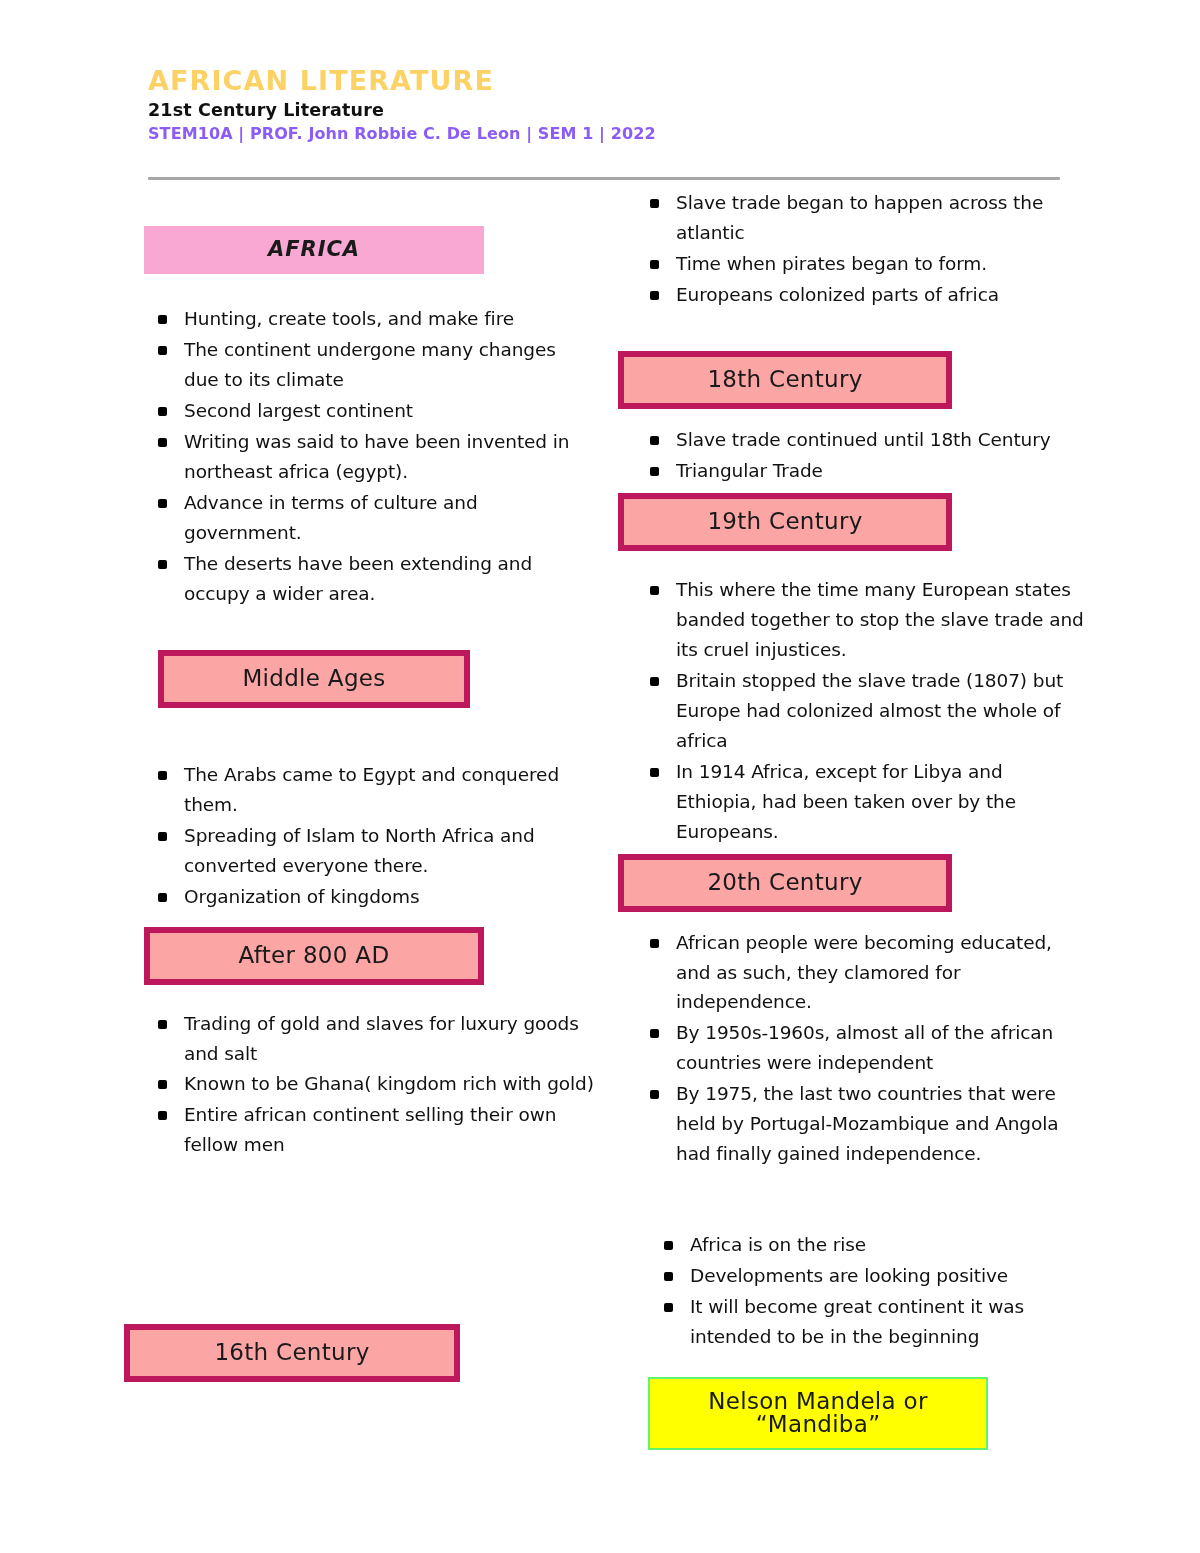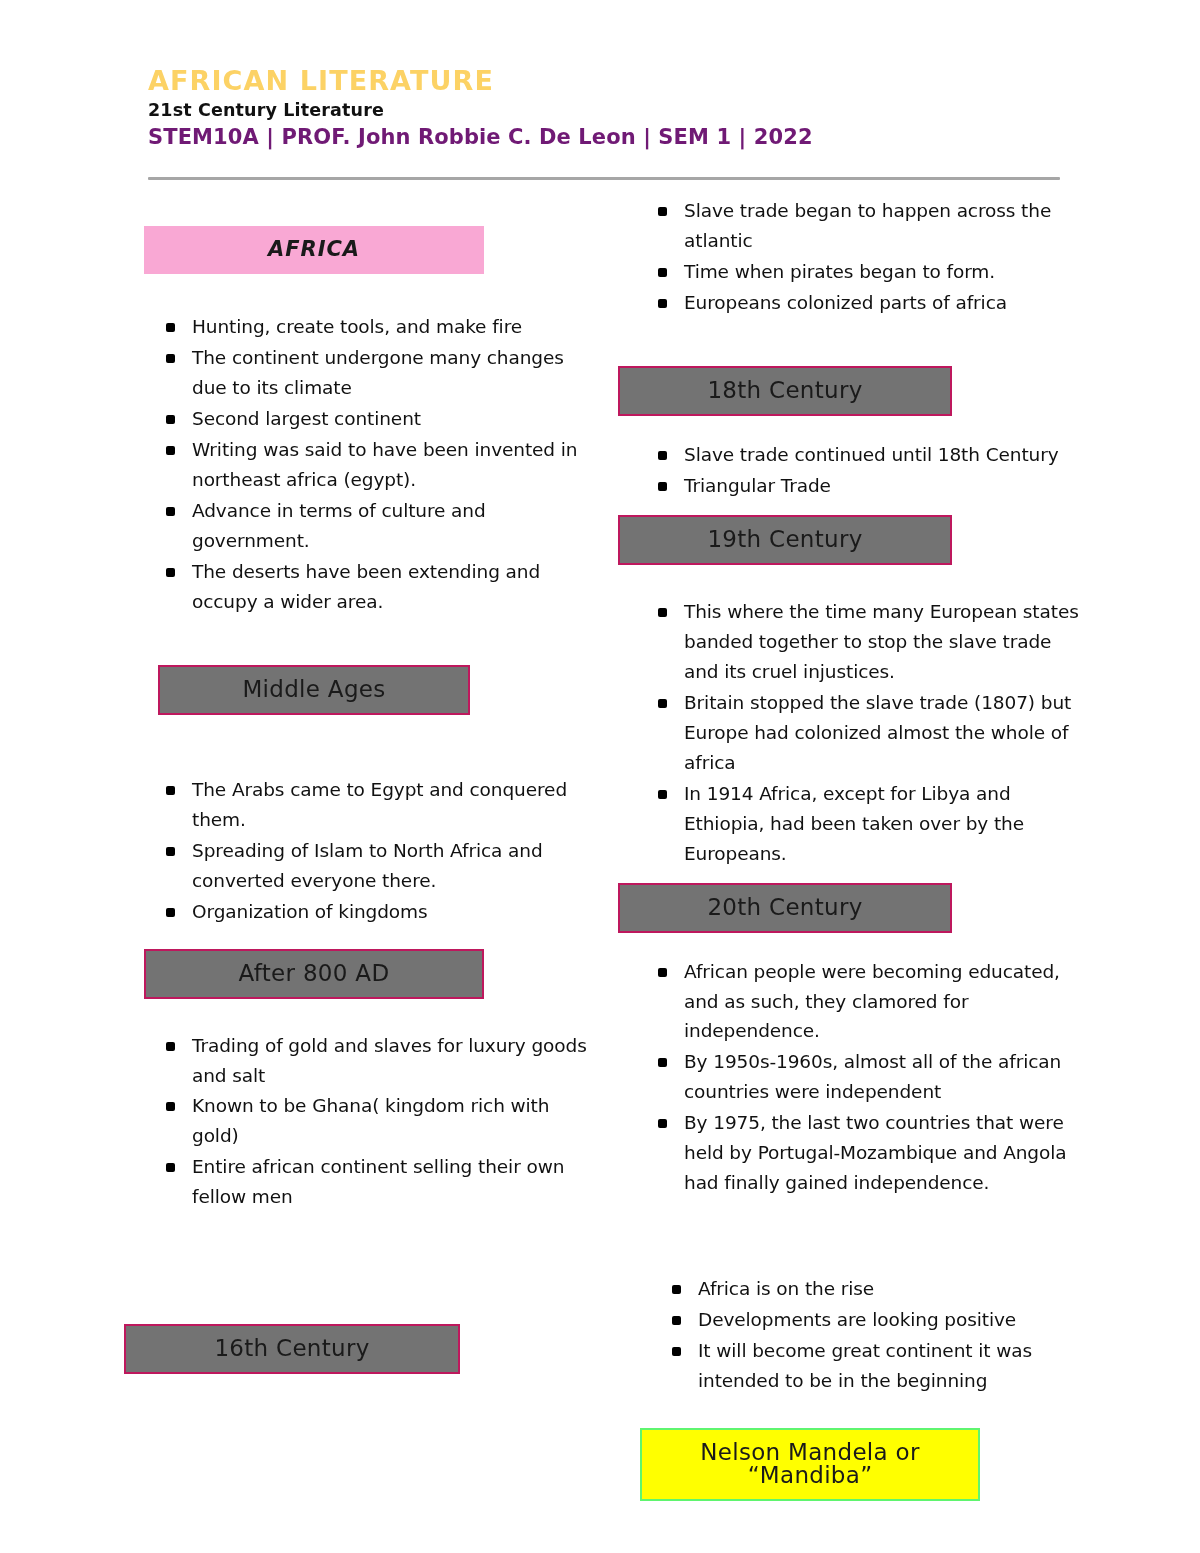--- a/index.html
+++ b/index.html
@@ -42,24 +42,24 @@
   }
   .doc-subtitle {
     font-size: 17.5px;
     font-weight: bold;
     letter-spacing: 0.15px;
     color: #111111;
     margin: 5px 0 0 0;
     line-height: 1.15;
   }
   .doc-meta {
-    font-size: 21px;
+    font-size: 16px;
     font-weight: bold;
     letter-spacing: 0.1px;
-    color: #701a75;
+    color: #8b5cf6;
     margin: 5px 0 0 0;
     line-height: 1.15;
   }
   .divider {
     position: absolute;
     left: 148px;
     top: 177px;
     width: 912px;
     height: 3px;
     background: #a6a6a6;
@@ -75,22 +75,22 @@
   }
   .col-right {
     position: absolute;
     left: 618px;
     top: 188px;
     width: 470px;
   }
 
   
   .label-box {
-    border: 2px solid #be185d;
-    background: #737373;
+    border: 6px solid #be185d;
+    background: #fca5a5;
     text-align: center;
     padding: 11px 6px 12px 6px;
     font-family: "DejaVu Sans", sans-serif;
     font-size: 23px;
     color: #1a1a1a;
     letter-spacing: 0.3px;
     line-height: 1;
   }
   .label-box.highlight-yellow {
     background: #FFFF00;
@@ -102,21 +102,21 @@
     padding: 13px 6px 14px 6px;
     font-size: 21px;
     letter-spacing: 1px;
     font-weight: bold;
     font-style: italic;
   }
 
   
   ul.bullets {
     list-style: none;
-    margin: 8px;
+    margin: 0;
     padding: 0;
   }
   ul.bullets li {
     position: relative;
     padding-left: 58px;
     font-size: 18.5px;
     line-height: 1.62;
     color: #111111;
     margin: 0 0 1px 0;
     letter-spacing: -0.1px;
@@ -262,18 +262,18 @@
     <div class="sp-20"></div>
 
     <ul class="bullets" style="padding-left:14px;">
       <li>Africa is on the rise</li>
       <li>Developments are looking positive</li>
       <li>It will become great continent it was intended to be in the beginning</li>
     </ul>
 
     <div class="sp-24"></div>
 
-    <div style="width:340px;margin-left:22px;">
+    <div style="width:340px;margin-left:30px;">
       <div class="label-box highlight-yellow">Nelson Mandela or “Mandiba”</div>
     </div>
   </div>
 
 </div>
 
 </body></html>

